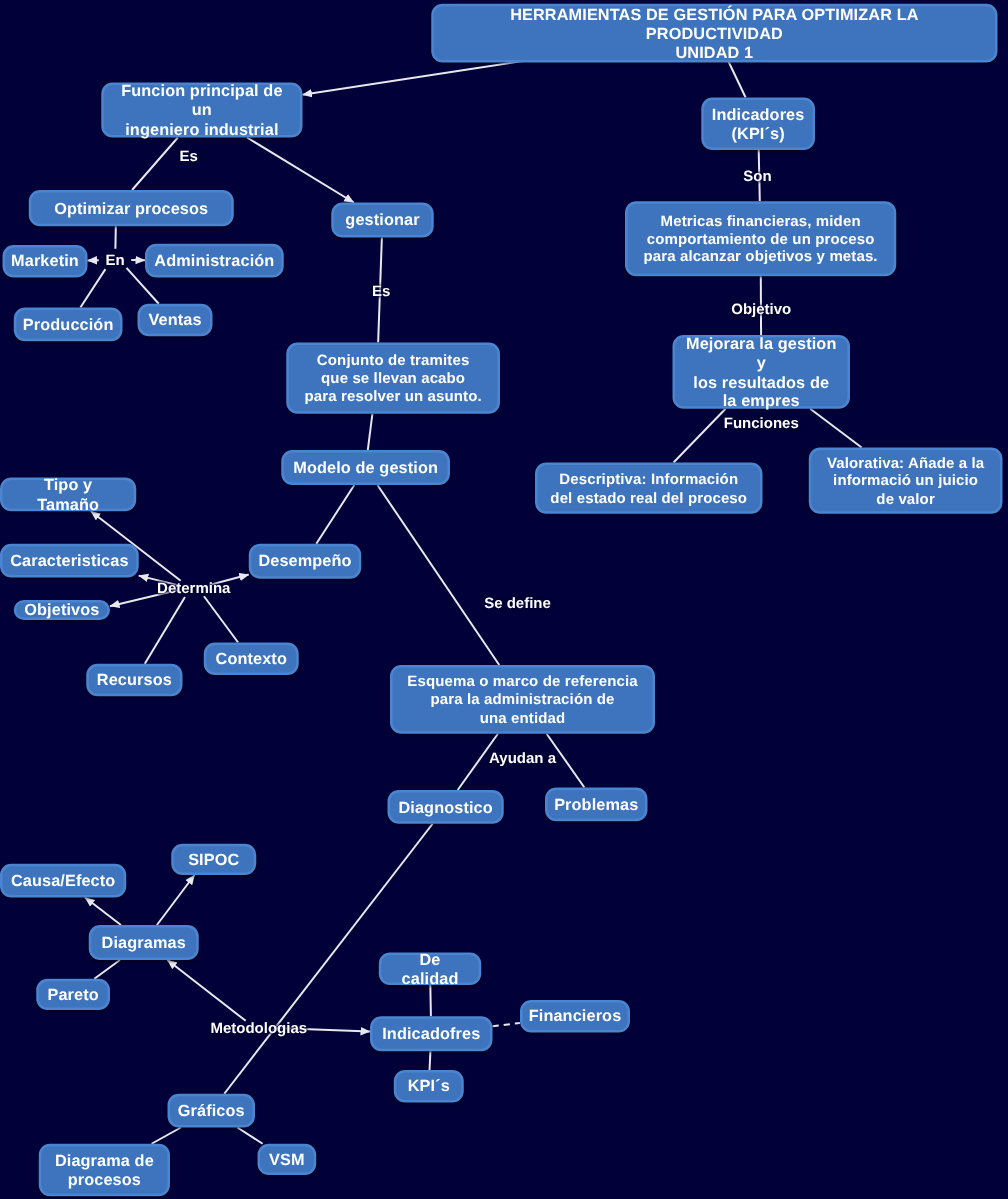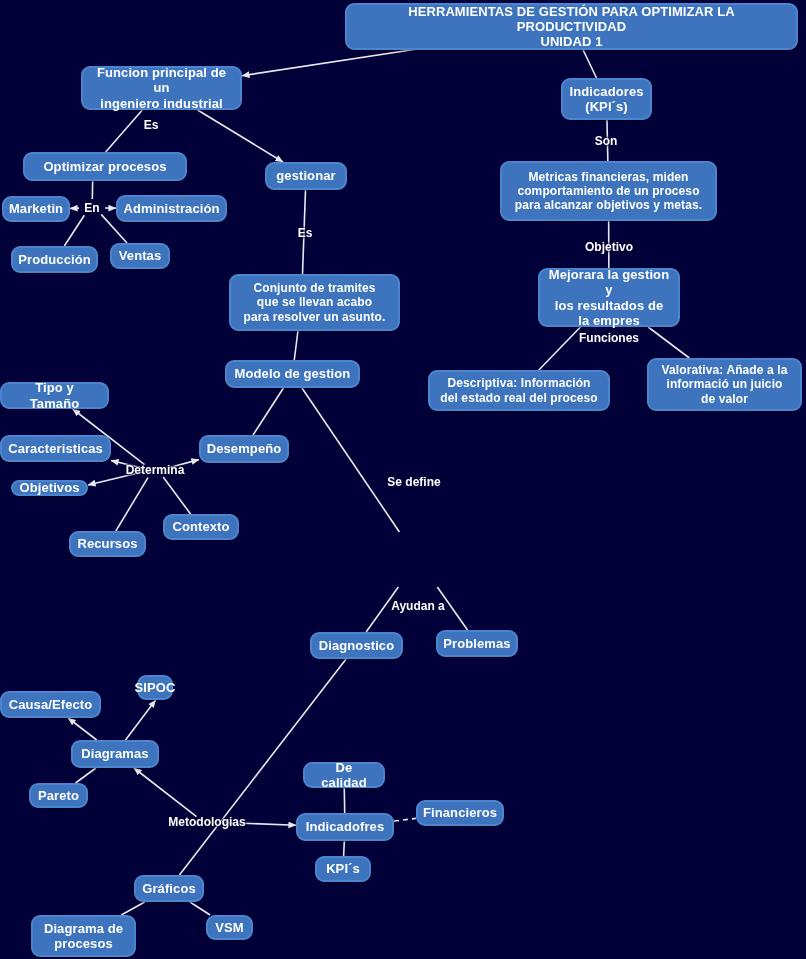--- a/index.html
+++ b/index.html
@@ -129,23 +129,26 @@
     <div class="node" style="left: 216px; top: 274px; width: 171px; height: 57px; font-size: 12px; background: rgb(61, 116, 189); border-color: rgb(75, 133, 209); color: rgb(255, 255, 255); margin-left: 13px;">Conjunto de tramites
 que se llevan acabo
 para resolver un asunto.</div>
     <div class="node" style="left: 225px; top: 360px; width: 135px; height: 28px; font-size: 13px; background: rgb(61, 116, 189); border-color: rgb(75, 133, 209); color: rgb(255, 255, 255);">Modelo de gestion</div>
     <div class="node" style="left: 0px; top: 382px; width: 109px; height: 27px; font-size: 13px; background: rgb(61, 116, 189); border-color: rgb(75, 133, 209); color: rgb(255, 255, 255);">Tipo y Tamaño</div>
     <div class="node" style="left: 0px; top: 435px; width: 111px; height: 27px; font-size: 13px; background: rgb(61, 116, 189); border-color: rgb(75, 133, 209); color: rgb(255, 255, 255);">Caracteristicas</div>
     <div class="node" style="left: 11px; top: 480px; width: 77px; height: 16px; font-size: 13px; background: rgb(61, 116, 189); border-color: rgb(75, 133, 209); color: rgb(255, 255, 255);">Objetivos</div>
     <div class="node" style="left: 69px; top: 531px; width: 77px; height: 26px; font-size: 13px; background: rgb(61, 116, 189); border-color: rgb(75, 133, 209); color: rgb(255, 255, 255);">Recursos</div>
     <div class="node" style="left: 163px; top: 514px; width: 76px; height: 26px; font-size: 13px; background: rgb(61, 116, 189); border-color: rgb(75, 133, 209); color: rgb(255, 255, 255);">Contexto</div>
     <div class="node" style="left: 199px; top: 435px; width: 90px; height: 28px; font-size: 13px; background: rgb(61, 116, 189); border-color: rgb(75, 133, 209); color: rgb(255, 255, 255);">Desempeño</div>
+    <div class="node" style="left: 312px; top: 532px; width: 212px; height: 55px; font-size: 12px; background: rgb(61, 116, 189); border-color: rgb(75, 133, 209); color: rgb(255, 255, 255);">Esquema o marco de referencia
+para la administración de
+una entidad</div>
     <div class="node" style="left: 310px; top: 632px; width: 93px; height: 27px; font-size: 13px; background: rgb(61, 116, 189); border-color: rgb(75, 133, 209); color: rgb(255, 255, 255);">Diagnostico</div>
     <div class="node" style="left: 436px; top: 630px; width: 82px; height: 27px; font-size: 13px; background: rgb(61, 116, 189); border-color: rgb(75, 133, 209); color: rgb(255, 255, 255);">Problemas</div>
-    <div class="node" style="left: 137px; top: 675px; width: 36px; height: 25px; font-size: 13px; background: rgb(61, 116, 189); border-color: rgb(75, 133, 209); color: rgb(255, 255, 255);">SIPOC</div>
+    <div class="node" style="left: 137px; top: 675px; width: 68px; height: 25px; font-size: 13px; background: rgb(61, 116, 189); border-color: rgb(75, 133, 209); color: rgb(255, 255, 255);">SIPOC</div>
     <div class="node" style="left: 0px; top: 691px; width: 101px; height: 27px; font-size: 13px; background: rgb(61, 116, 189); border-color: rgb(75, 133, 209); color: rgb(255, 255, 255);">Causa/Efecto</div>
     <div class="node" style="left: 71px; top: 740px; width: 88px; height: 28px; font-size: 13px; background: rgb(61, 116, 189); border-color: rgb(75, 133, 209); color: rgb(255, 255, 255);">Diagramas</div>
     <div class="node" style="left: 29px; top: 783px; width: 59px; height: 25px; font-size: 13px; background: rgb(61, 116, 189); border-color: rgb(75, 133, 209); color: rgb(255, 255, 255);">Pareto</div>
     <div class="node" style="left: 303px; top: 762px; width: 82px; height: 26px; font-size: 13px; background: rgb(61, 116, 189); border-color: rgb(75, 133, 209); color: rgb(255, 255, 255);">De calidad</div>
     <div class="node" style="left: 296px; top: 813px; width: 98px; height: 28px; font-size: 13px; background: rgb(61, 116, 189); border-color: rgb(75, 133, 209); color: rgb(255, 255, 255);">Indicadofres</div>
     <div class="node" style="left: 416px; top: 800px; width: 88px; height: 26px; font-size: 13px; background: rgb(61, 116, 189); border-color: rgb(75, 133, 209); color: rgb(255, 255, 255);">Financieros</div>
     <div class="node" style="left: 315px; top: 856px; width: 56px; height: 26px; font-size: 13px; background: rgb(61, 116, 189); border-color: rgb(75, 133, 209); color: rgb(255, 255, 255);">KPI´s</div>
     <div class="node" style="left: 134px; top: 875px; width: 70px; height: 27px; font-size: 13px; background: rgb(61, 116, 189); border-color: rgb(75, 133, 209); color: rgb(255, 255, 255);">Gráficos</div>
     <div class="node" style="left: 31px; top: 915px; width: 105px; height: 42px; font-size: 13px; background: rgb(61, 116, 189); border-color: rgb(75, 133, 209); color: rgb(255, 255, 255);">Diagrama de
 procesos</div>

